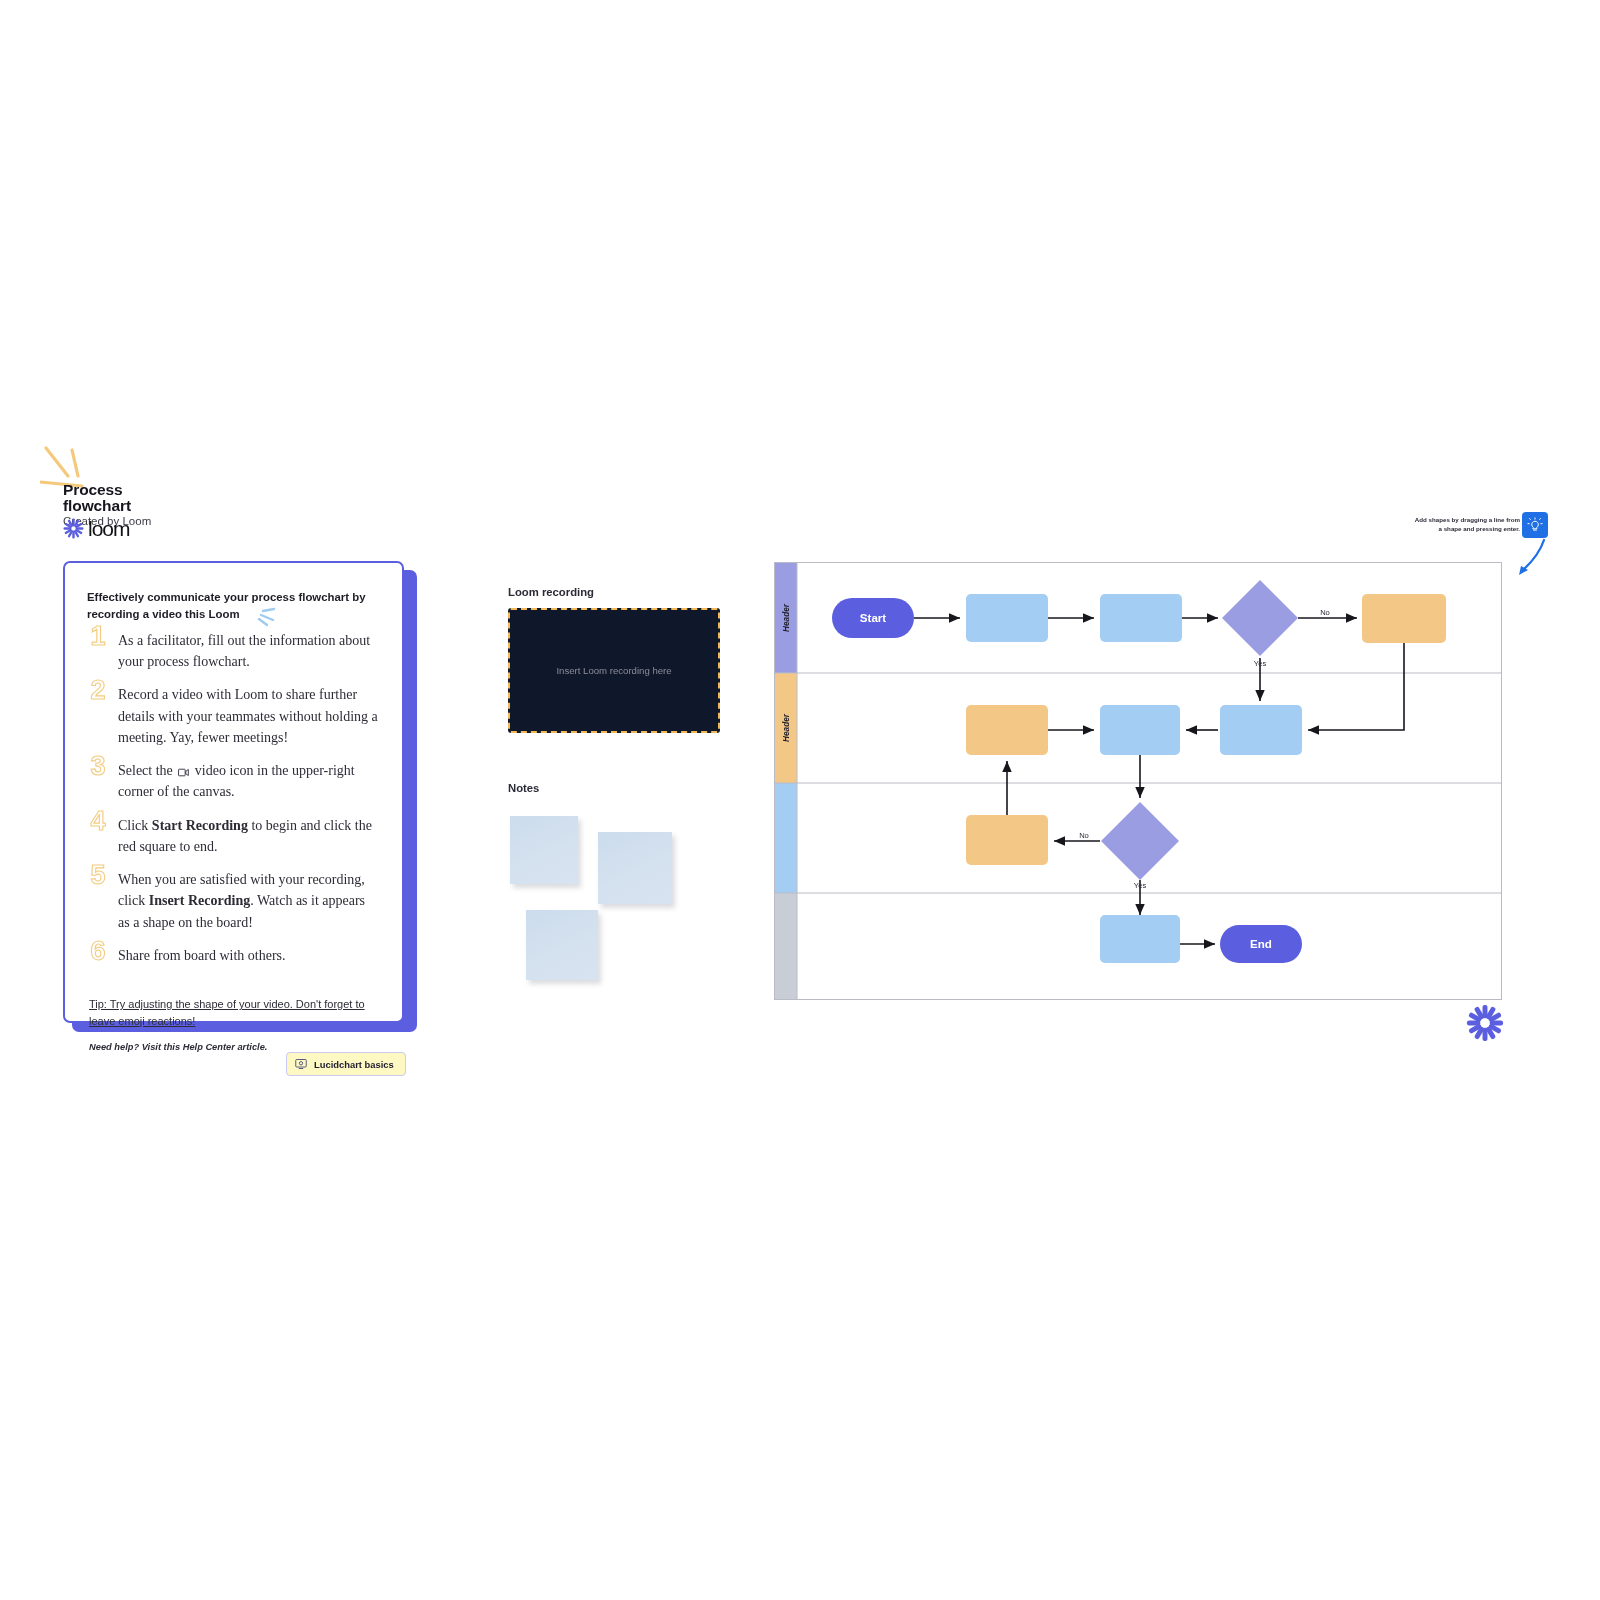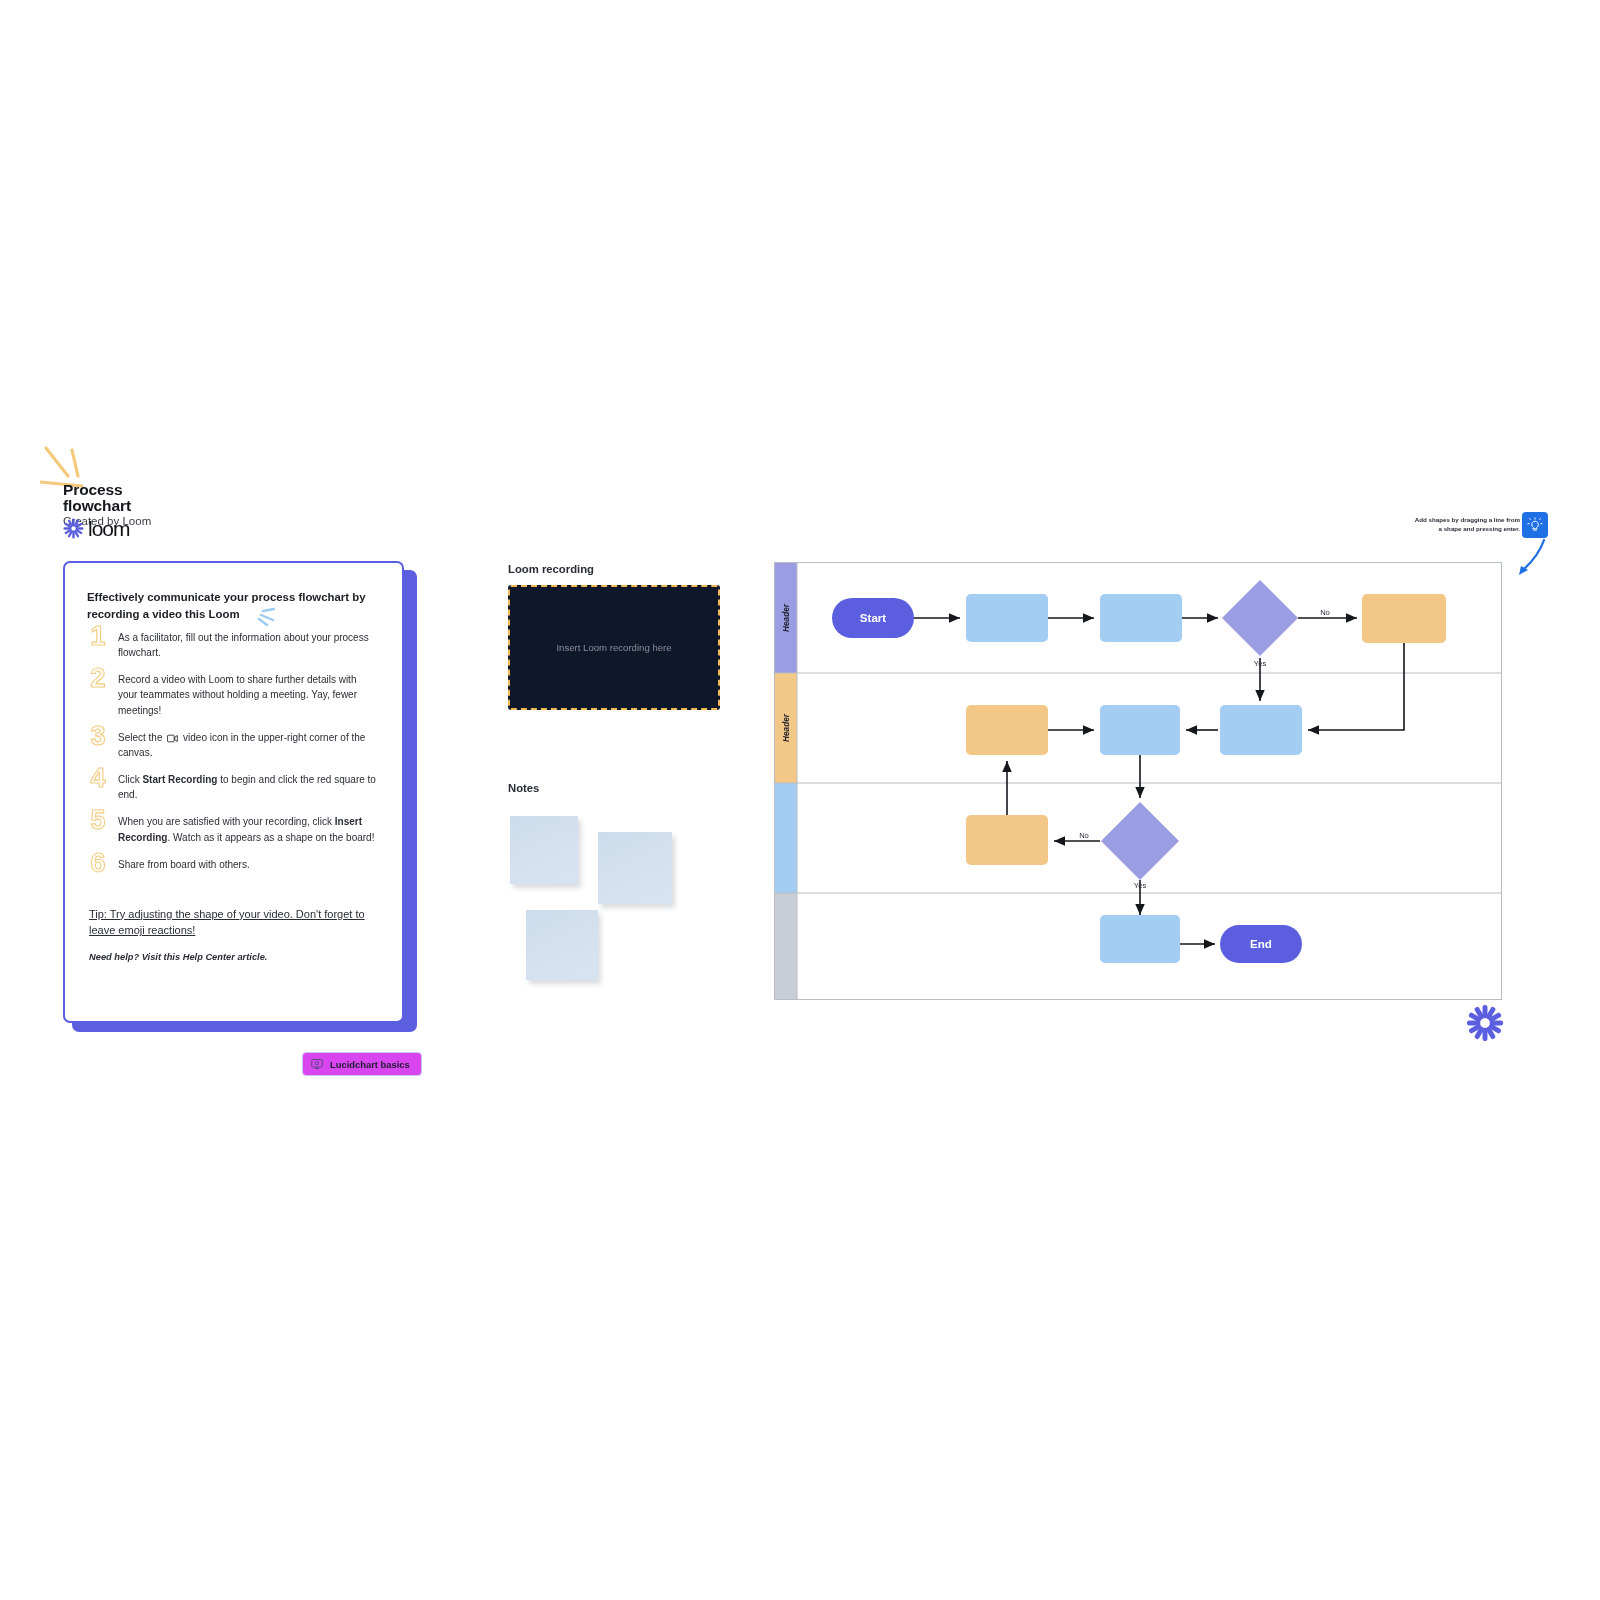--- a/index.html
+++ b/index.html
@@ -54,41 +54,42 @@
   }
   .step-num{
     flex:0 0 auto;width:22px;text-align:center;
     font-size:27px;font-weight:bold;line-height:0.92;
     color:#ffffff;
     -webkit-text-stroke:1.1px #f3cc81;
     font-family:"Liberation Sans", sans-serif;
     margin-top:-5px;
   }
   .step-text{
-    font-size:10px;line-height:1.52;color:#2c2c36;width:268px;
+    font-size:14px;line-height:1.52;color:#2c2c36;width:268px;
     padding-top:1px;
+    font-family:Liberation Serif, serif;
   }
   .step-text b{font-weight:bold;}
   .vid-ico{display:inline-block;vertical-align:-2px;margin:0 2px;}
 
   #tip-line{font-size:11px;line-height:1.5;color:#2c2c36;margin:30px 0 0 2px;width:276px;text-decoration:underline;}
   #help-line{font-size:9.3px;line-height:1.5;color:#2c2c36;font-style:italic;margin:12px 0 0 2px;font-weight:bold;}
 
   
   #lucidchart-badge{
-    position:absolute;left:302px;top:1052px;
+    position:absolute;left:286px;top:1052px;
     height:22px;display:flex;align-items:center;gap:7px;
-    background:#d946ef;border:1px solid #c9c9f2;border-radius:4px;
+    background:#fef9c3;border:1px solid #c9c9f2;border-radius:4px;
     padding:0 11px 0 8px;
     text-align:center;
   }
   #lucidchart-badge .lbl{font-size:9.4px;font-weight:bold;color:#1d1d30;}
 
   
-  #loom-recording-section{position:absolute;left:508px;top:563px;}
+  #loom-recording-section{position:absolute;left:508px;top:586px;}
   .section-title{font-size:11.3px;font-weight:bold;color:#2b2b38;margin-bottom:10px;}
   #loom-dropzone{
     width:212px;height:125px;
     border:2px dashed #f0b955;border-radius:3px;
     display:flex;align-items:center;justify-content:center;
     box-sizing:border-box;background:#0f172a;
   }
   #loom-dropzone-label{font-size:9.6px;color:#8d8d99;}
 
   

